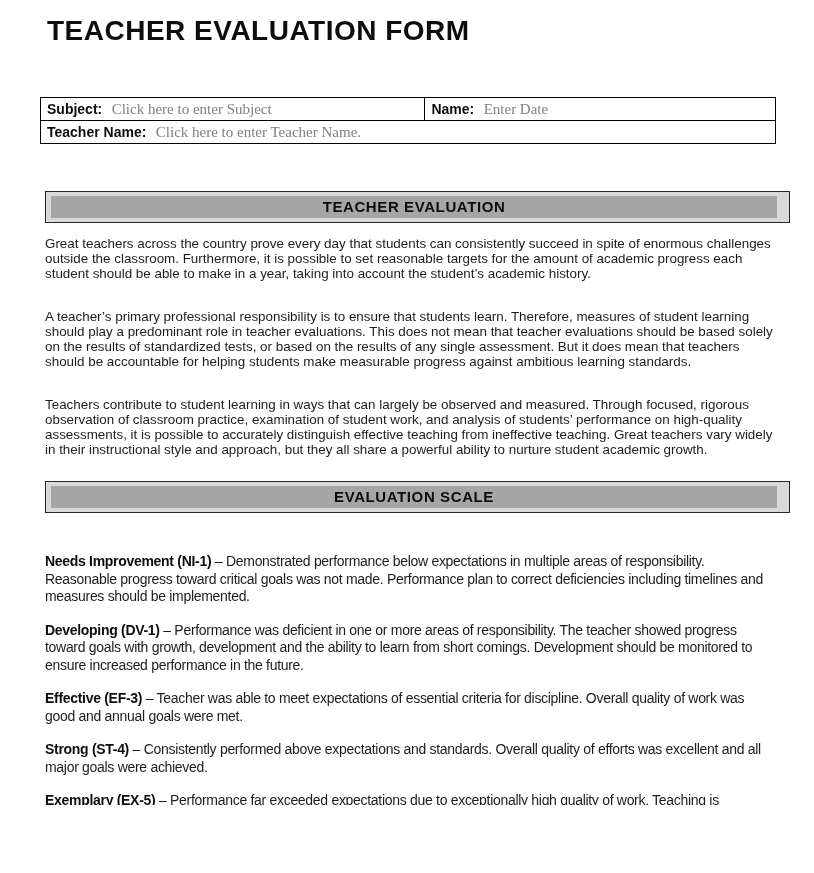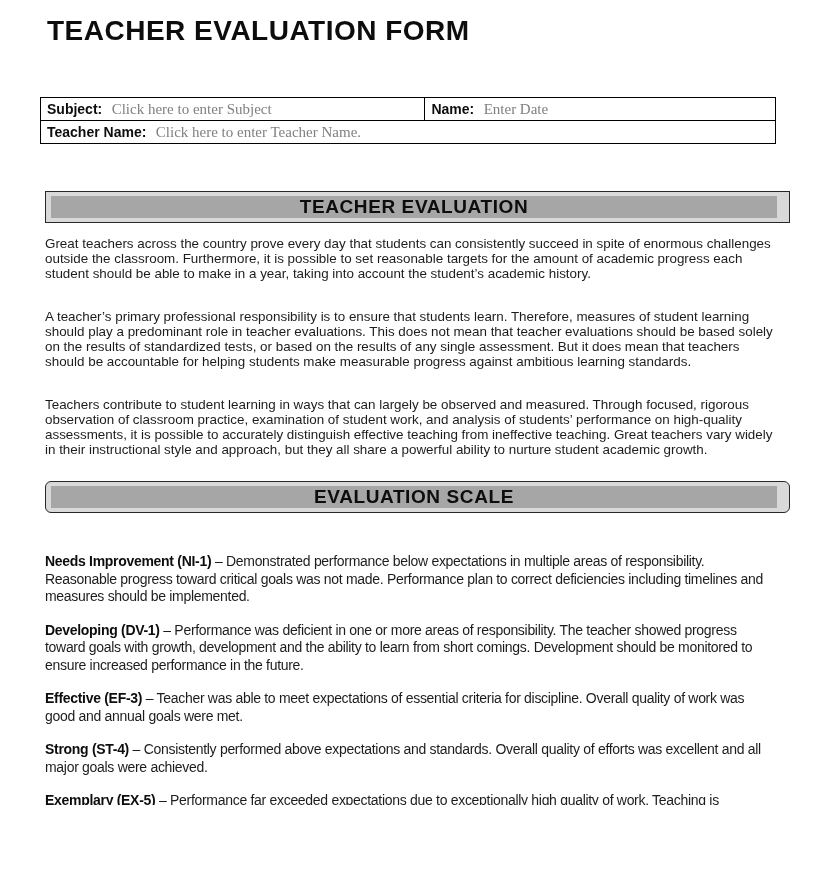--- a/index.html
+++ b/index.html
@@ -57,21 +57,21 @@
     border: 1px solid #252a25;
     background: #d9d9d9;
     padding: 4px 12px 4px 5px;
   }
   .section-bar .bar-inner {
     background: #a6a6a6;
     height: 22px;
     line-height: 22px;
     text-align: center;
     font-weight: bold;
-    font-size: 19px;
+    font-size: 15px;
     letter-spacing: 0.6px;
     color: #0d0d0d;
   }
   
   .body-text {
     width: 732px;
     margin: 13px 0 0 45px;
     font-size: 13.4px;
     line-height: 15px;
     color: #1c1c1c;
@@ -118,21 +118,21 @@
     </table>
 
   <div class="section-bar">
     <div class="bar-inner">TEACHER EVALUATION</div>
   </div>
 
   <p class="body-text">Great teachers across the country prove every day that students can consistently succeed in spite of enormous challenges outside the classroom. Furthermore, it is possible to set reasonable targets for the amount of academic progress each student should be able to make in a year, taking into account the student’s academic history.</p>
   <p class="body-text">A teacher’s primary professional responsibility is to ensure that students learn. Therefore, measures of student learning should play a predominant role in teacher evaluations. This does not mean that teacher evaluations should be based solely on the results of standardized tests, or based on the results of any single assessment. But it does mean that teachers should be accountable for helping students make measurable progress against ambitious learning standards.</p>
   <p class="body-text">Teachers contribute to student learning in ways that can largely be observed and measured. Through focused, rigorous observation of classroom practice, examination of student work, and analysis of students’ performance on high-quality assessments, it is possible to accurately distinguish effective teaching from ineffective teaching. Great teachers vary widely in their instructional style and approach, but they all share a powerful ability to nurture student academic growth.</p>
 
-  <div class="section-bar" style="margin-top:24px;border-radius:6px;">
+  <div class="section-bar" style="margin-top:24px;">
     <div class="bar-inner">EVALUATION SCALE</div>
   </div>
 
   <p class="scale-item first">
     <span class="term">Needs Improvement (NI-1)</span>
     <span class="desc">– Demonstrated performance below expectations in multiple areas of responsibility. Reasonable progress toward critical goals was not made. Performance plan to correct deficiencies including timelines and measures should be implemented.</span>
   </p>
   <p class="scale-item">
     <span class="term">Developing (DV-1)</span>
     <span class="desc">– Performance was deficient in one or more areas of responsibility. The teacher showed progress toward goals with growth, development and the ability to learn from short comings. Development should be monitored to ensure increased performance in the future.</span>

